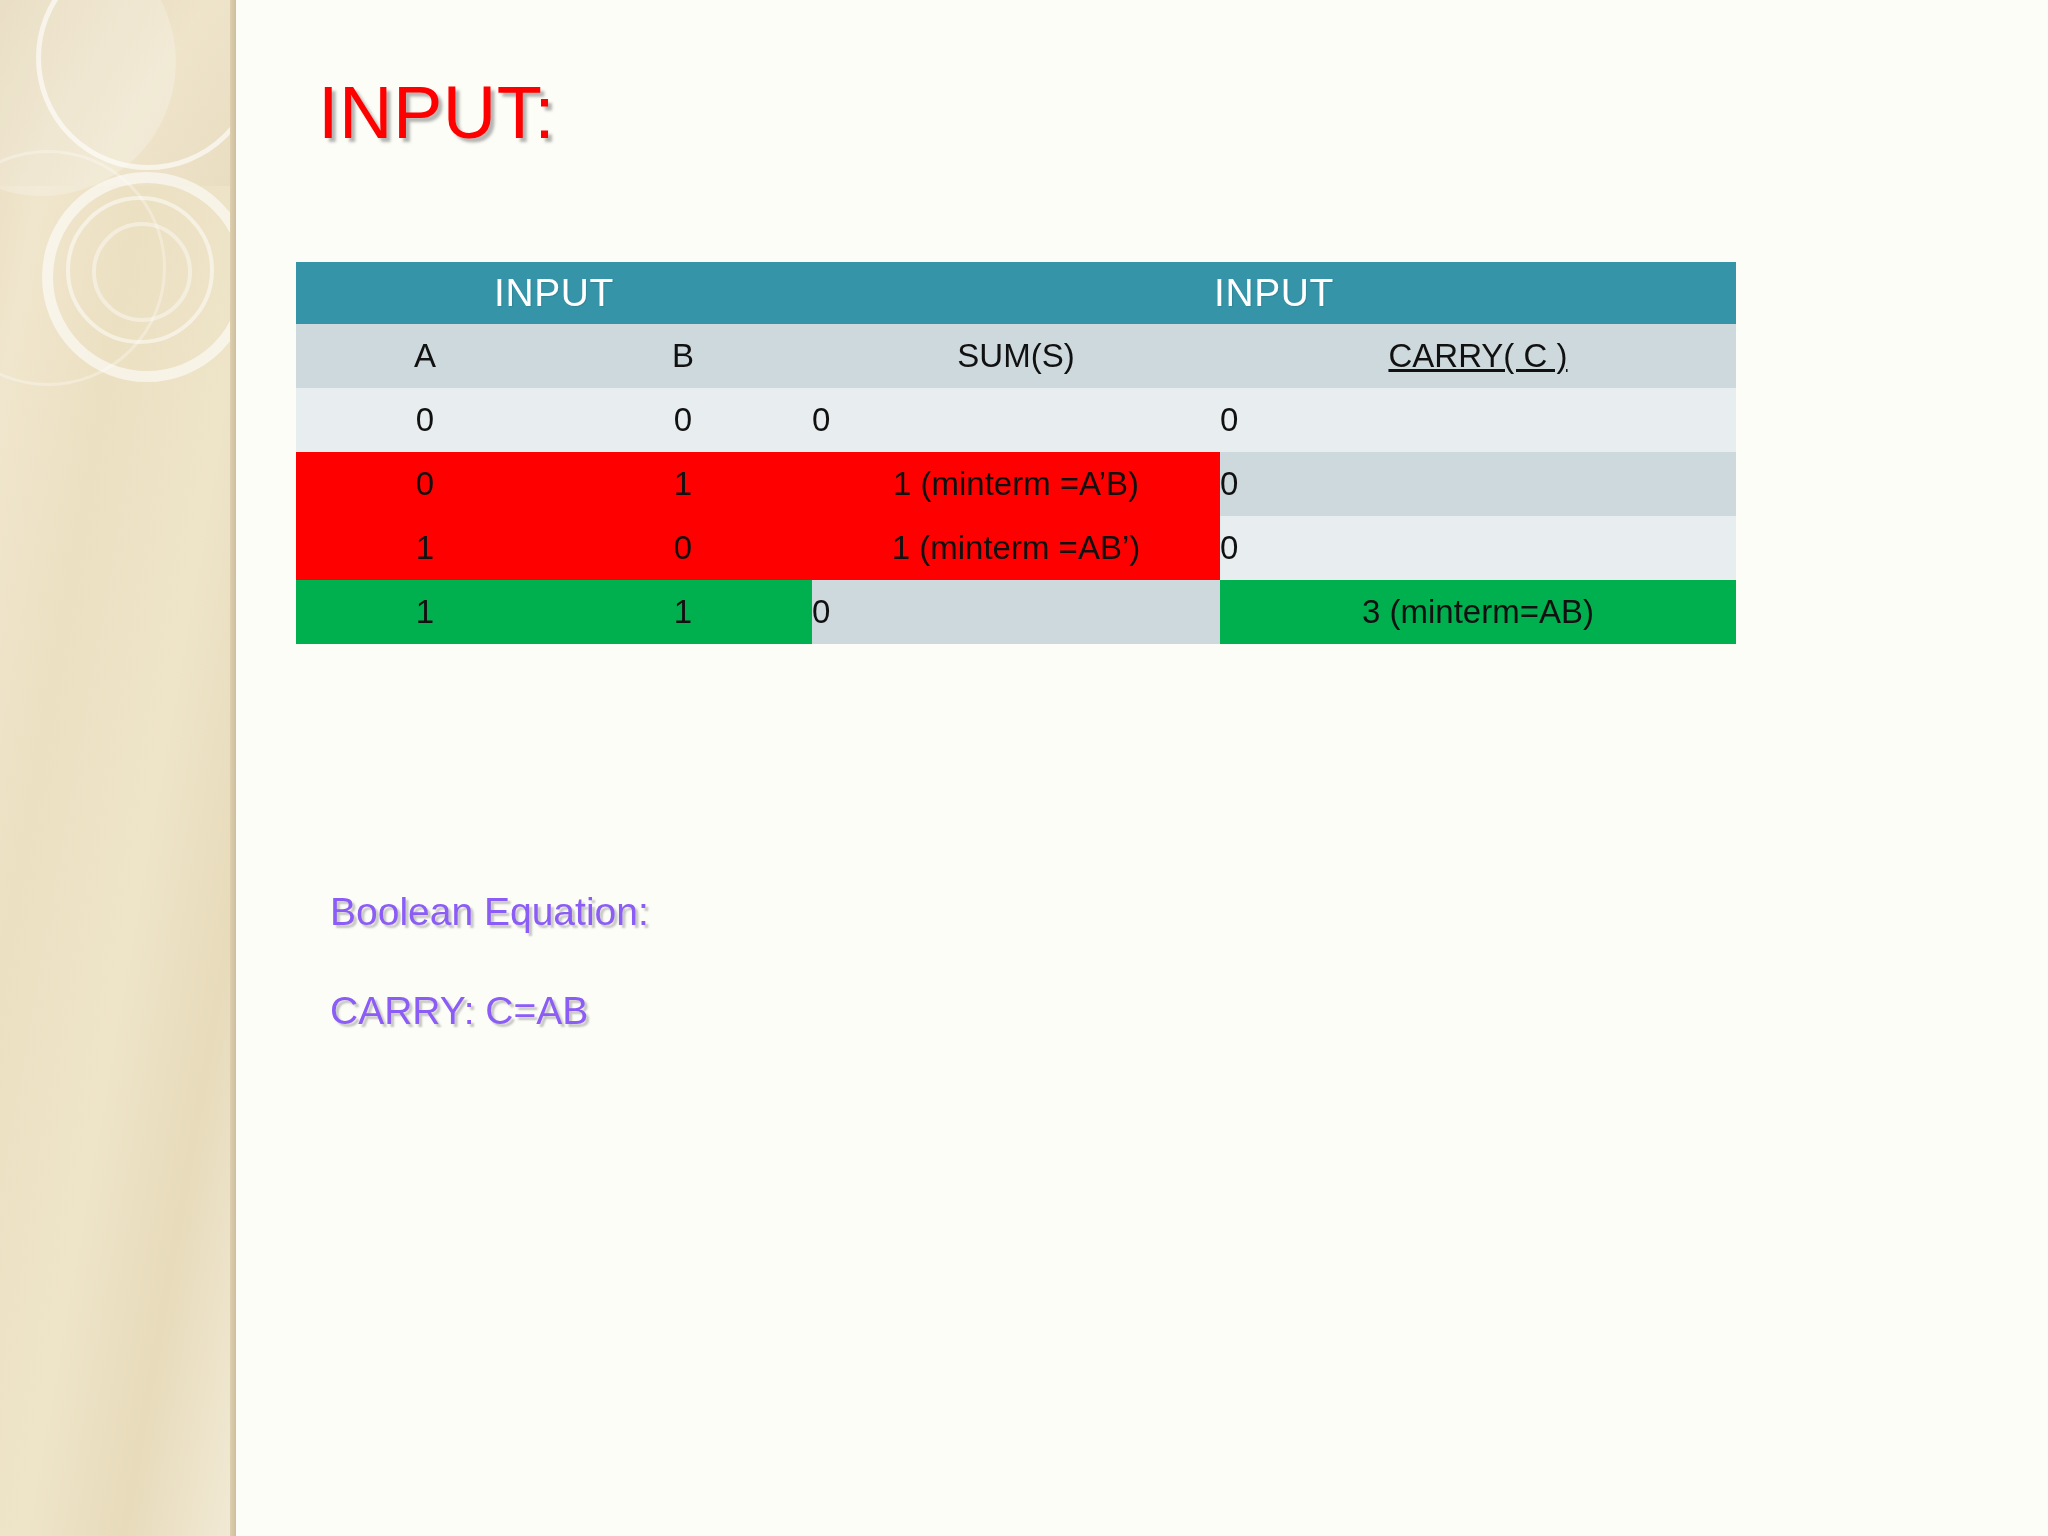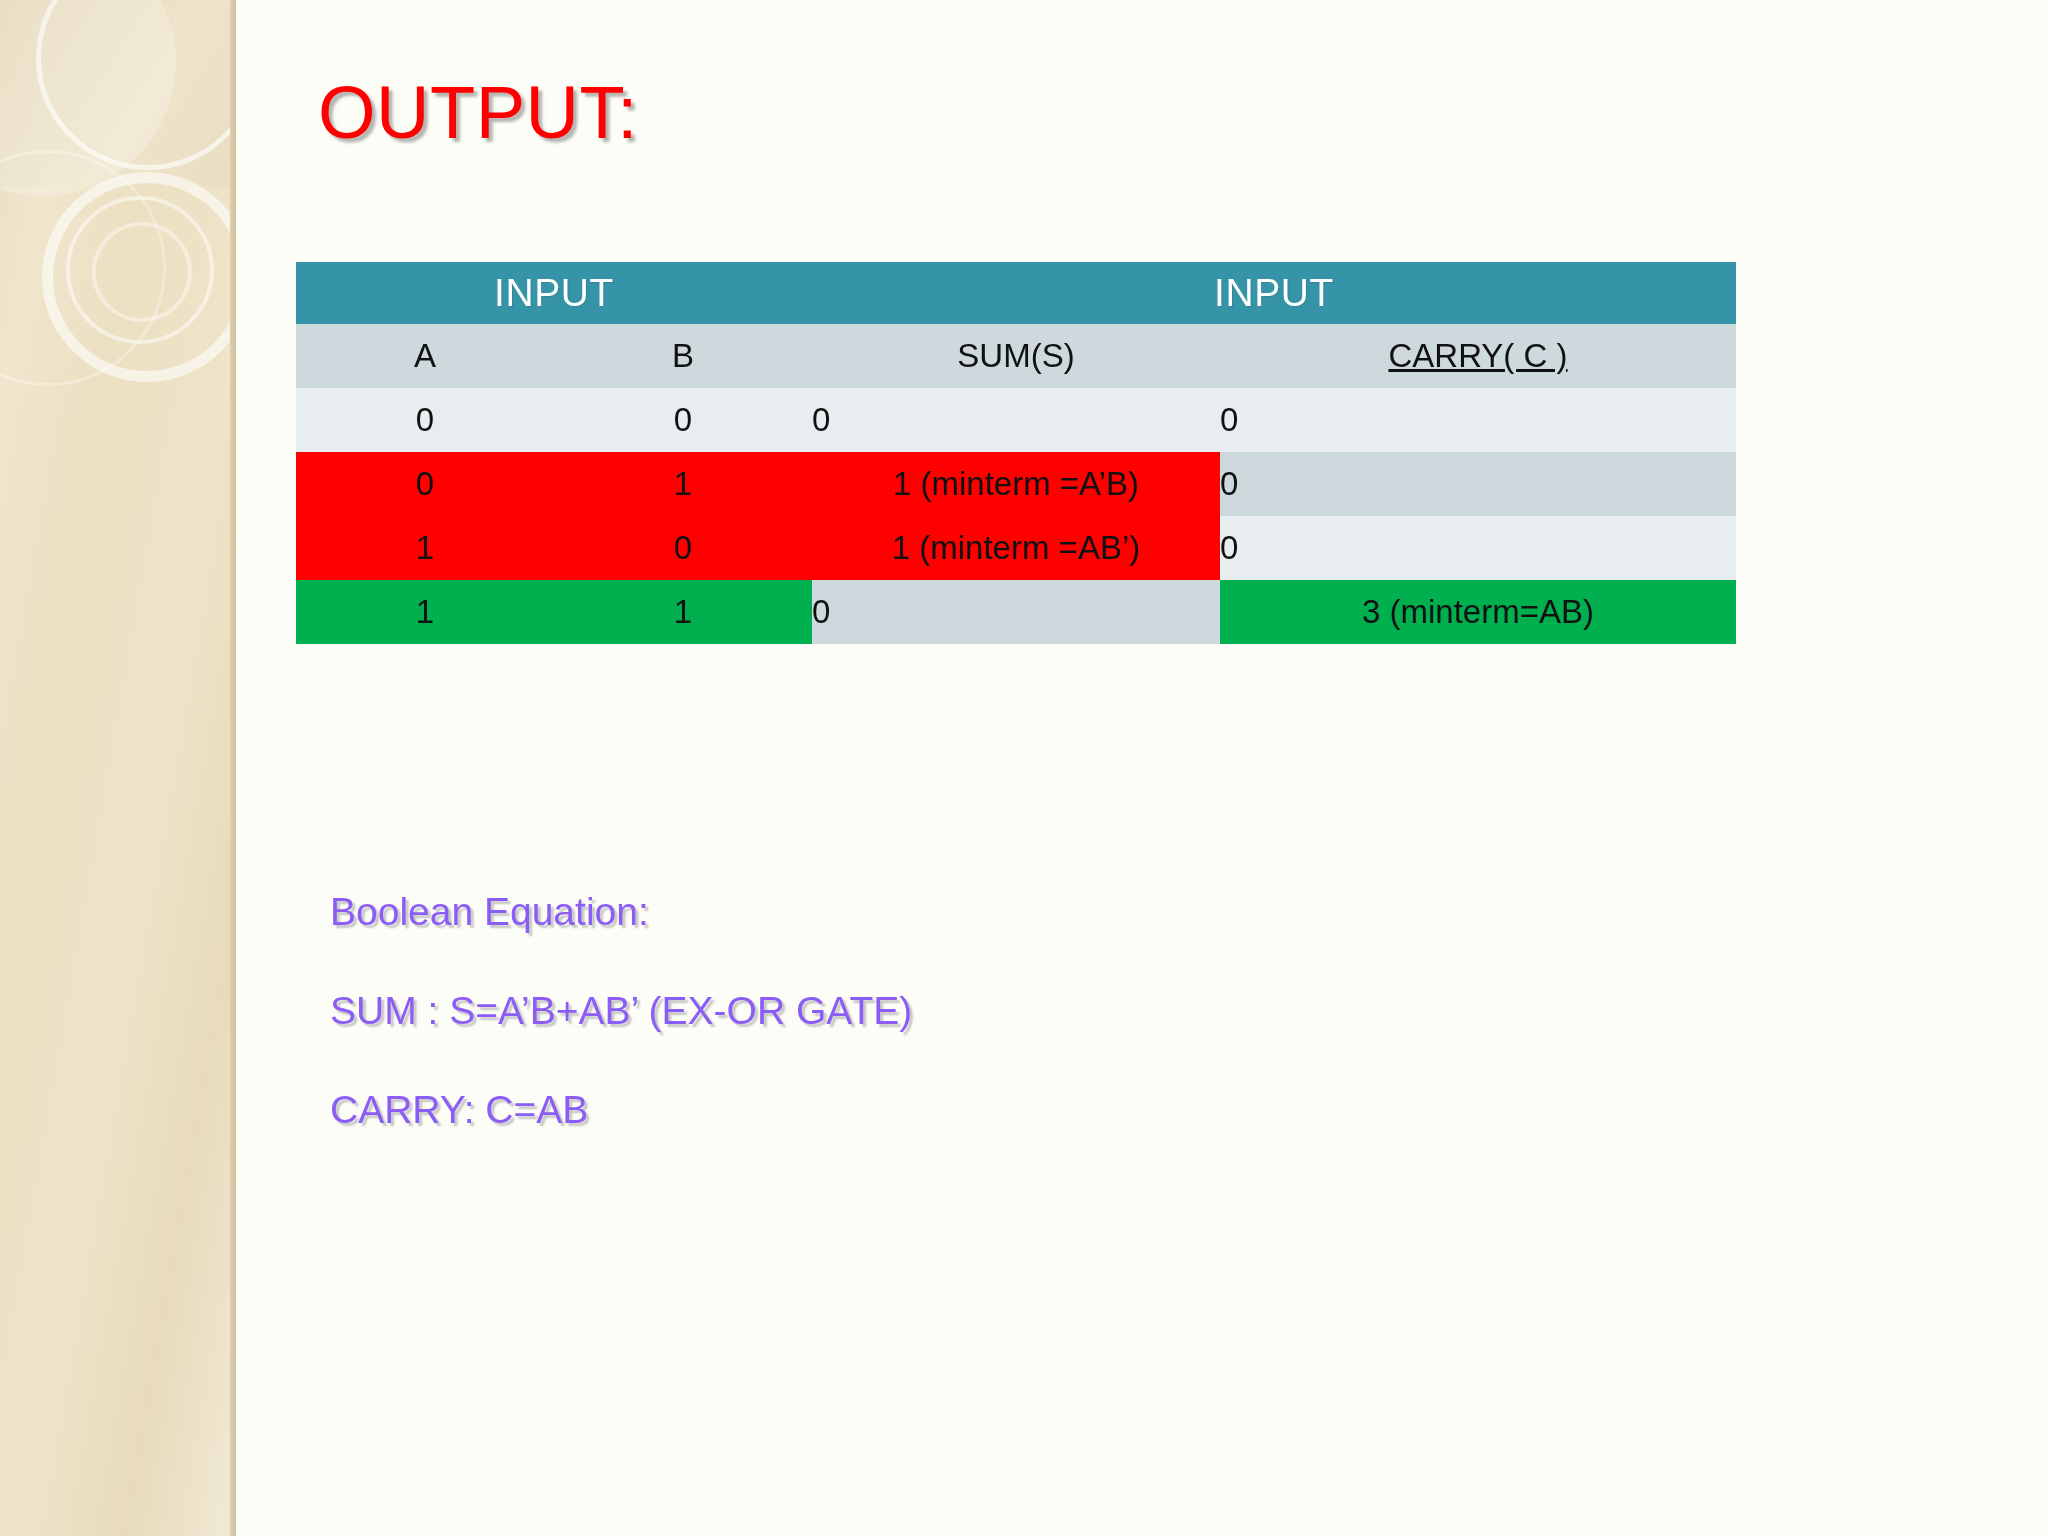--- a/index.html
+++ b/index.html
@@ -169,21 +169,21 @@
     <div class="ring" style="left:66px; top:196px; width:140px; height:140px; border-width:4px;
                 border-color:rgba(255,255,255,0.50);"></div>
     <div class="ring" style="left:92px; top:222px; width:92px; height:92px; border-width:4px;
                 border-color:rgba(255,255,255,0.42);"></div>
     <div class="ring" style="left:-70px; top:150px; width:230px; height:230px; border-width:3px;
                 border-color:rgba(255,255,255,0.30);"></div>
 
     <div id="sidebar-edge"></div>
   </div>
 
-  <div id="title">OUTPUT:</div>
+  <div id="title">INPUT:</div>
 
   <table id="truth-table">
     <colgroup>
       <col style="width:258px">
       <col style="width:258px">
       <col style="width:408px">
       <col style="width:516px">
     </colgroup>
     <thead>
       <tr>
@@ -224,17 +224,16 @@
         <td class="data-cell bg-green c-center">1</td>
         <td class="data-cell bg-green c-center">1</td>
         <td class="data-cell bg-gray c-left">0</td>
         <td class="data-cell bg-green c-center last">3   (minterm=AB)</td>
       </tr>
     </tbody>
   </table>
 
   <div id="equations">
     <div class="eq-line">Boolean Equation:</div>
-    <div class="eq-line">SUM :  S=A’B+AB’ (EX-OR GATE)</div>
     <div class="eq-line">CARRY:   C=AB</div>
   </div>
 
 </div>
 
 </body></html>

